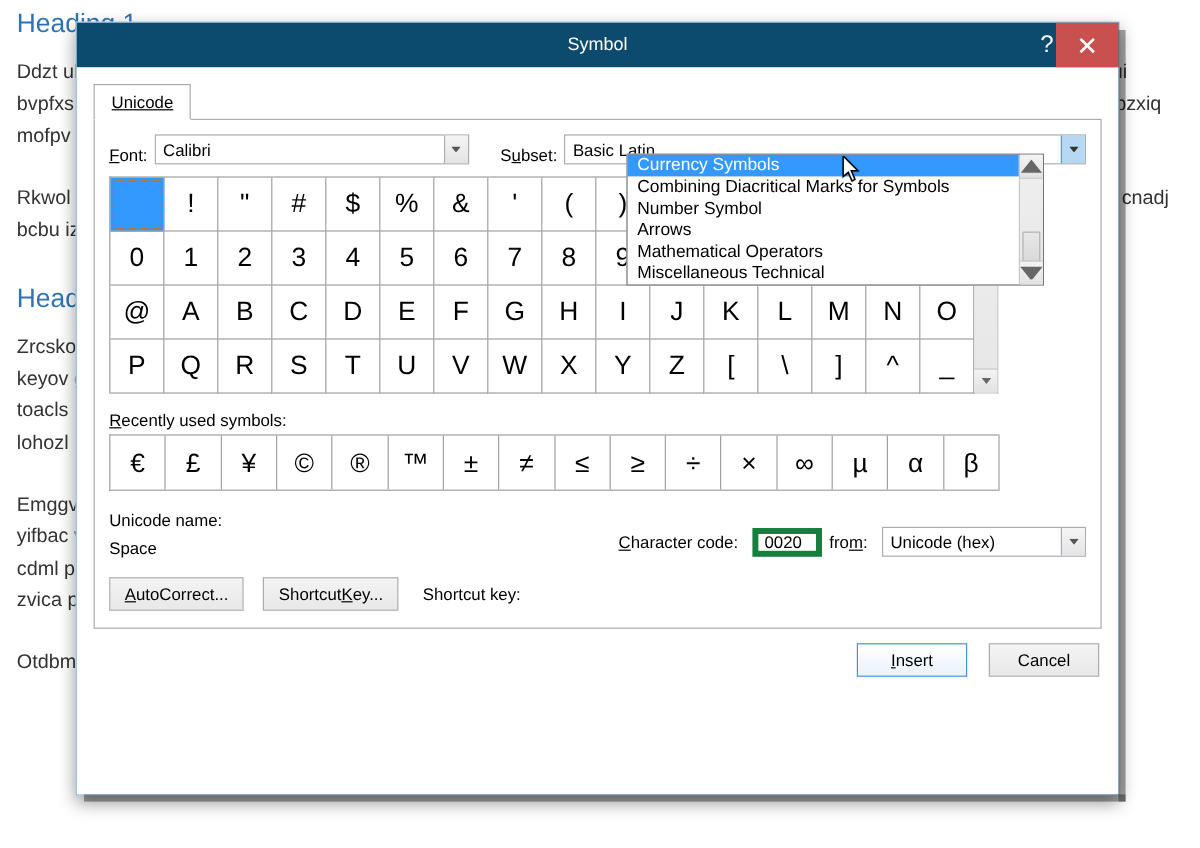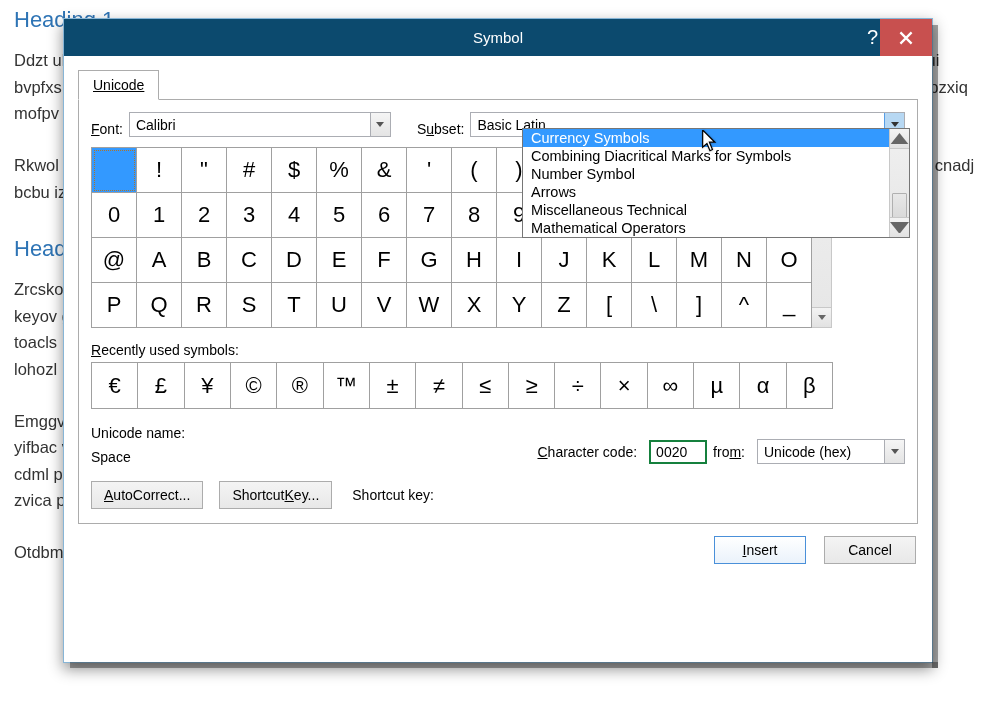--- a/index.html
+++ b/index.html
@@ -40,21 +40,21 @@
   .grid-scroll .sbbtn { height:20px; background:linear-gradient(#F3F3F3,#E2E2E2); border-bottom:1px solid #C8C8C8; display:flex; align-items:center; justify-content:center; }
   .grid-scroll .sbbtn.down { position:absolute; bottom:0; left:0; right:0; border-top:1px solid #C8C8C8; border-bottom:none; }
   .grid-scroll svg{width:8px;height:5px;}
 
   .recent-label { font-size:14px; margin-top:14px; }
   .recent-label .u { text-decoration: underline; }
   .recent-grid { display:grid; grid-template-columns: repeat(16, 1fr); height:47px; border:1px solid #A0A0A0; border-right:none; font-size:22px; margin-top:4px; width: 742px; }
   .recent-grid .cell { border-right:1px solid #A0A0A0; display:flex; align-items:center; justify-content:center; }
 
   .meta-row { display:flex; align-items: center; font-size:14px; margin-top:14px; }
-  .textin { border:2px solid #15803d; height:24px; padding:0 5px; font-size:14px; background:#fff; }
+  .textin { border:5px solid #15803d; height:24px; padding:0 5px; font-size:14px; background:#fff; }
   .btn { border:1px solid #ACACAC; background: linear-gradient(#F4F4F4,#E8E8E8); font-size:14px; height:28px; padding: 0 12px; display:inline-flex; align-items:center; }
   .btn .u { text-decoration: underline; }
 
   .dlg-buttons { display:flex; justify-content:flex-end; gap:18px; margin-top:12px; padding-right: 2px; }
   .dlg-buttons .btn { width:92px; justify-content:center; }
   .dlg-buttons .btn.primary { border:1px solid #4A90D9; background:linear-gradient(#fff,#EAF2FB); }
 
   
   .dropdown { position:absolute; border:1px solid #767676; background:#fff; font-size:14.5px; z-index: 20; }
   .dropdown .ddbody { display:flex; }
@@ -233,21 +233,21 @@
 
       <div class="meta-row" style="justify-content: space-between; align-items:flex-start; margin-top:16px;">
         <div>
           <div>Unicode name:</div>
           <div style="margin-top:8px">Space</div>
         </div>
         <div style="display:flex; align-items:center; gap:6px; margin-top:14px;">
           <span class="lbl"><span class="u">C</span>haracter code:</span>
           <input class="textin" style="width: 58px;" value="0020">
           <span class="lbl" style="">fro<span class="u">m</span>:</span>
-          <div class="combo" style="width:148px">
+          <div class="combo" style="width:170px">
             <span class="val">Unicode (hex)</span>
             <span class="arrow">
                 <svg viewBox="0 0 8 5">
                   <path d="M0 0 L4 5 L8 0 Z" fill="#555"></path>
                 </svg>
               </span>
           </div>
         </div>
       </div>
 
@@ -257,29 +257,29 @@
         <span style="margin-left:4px">Shortcut key:</span>
       </div>
     </div>
 
     <div class="dlg-buttons">
       <button class="btn primary"><span class="u">I</span>nsert</button>
       <button class="btn">Cancel</button>
     </div>
   </div>
 
-  <div class="dropdown" style="left:458px; top:109px; width:388px;">
+  <div class="dropdown" style="left:458px; top:109px; width:348px;">
     <div class="ddbody">
       <div class="items" id="dd-items">
           <div class="item hl">Currency Symbols</div>
           <div class="item">Combining Diacritical Marks for Symbols</div>
           <div class="item">Number Symbol</div>
           <div class="item">Arrows</div>
+          <div class="item">Mathematical Operators</div>
           <div class="item">Miscellaneous Technical</div>
-          <div class="item">Mathematical Operators</div>
         </div>
       <div class="ddscroll">
         <div class="sbbtn up">
             <svg viewBox="0 0 8 5">
               <path d="M0 5 L4 0 L8 5 Z" fill="#666"></path>
             </svg>
           </div>
         <div class="thumb" style="top:64px; height:34px;"></div>
         <div class="sbbtn down">
             <svg viewBox="0 0 8 5">

